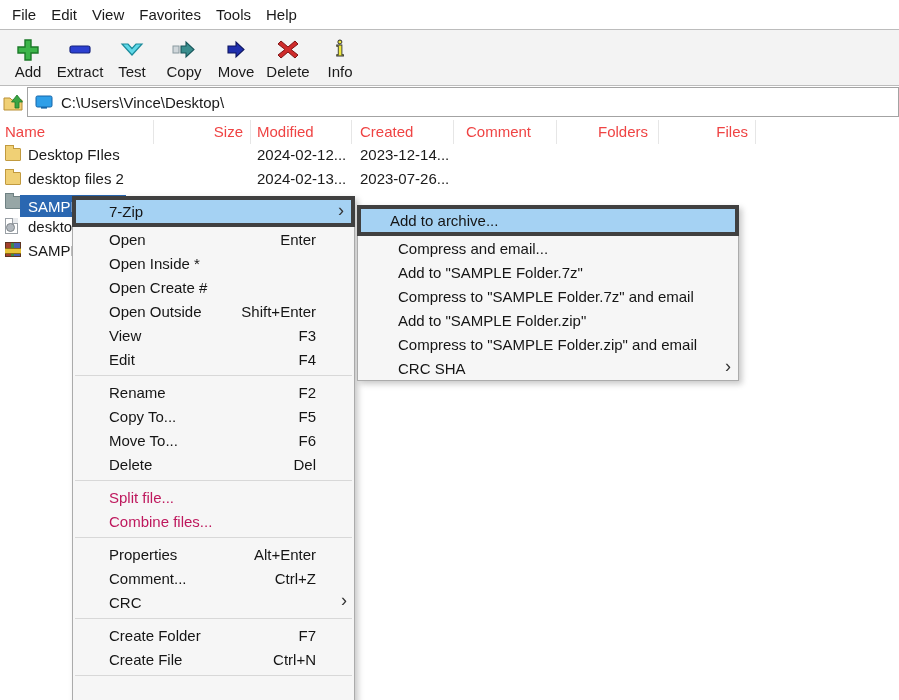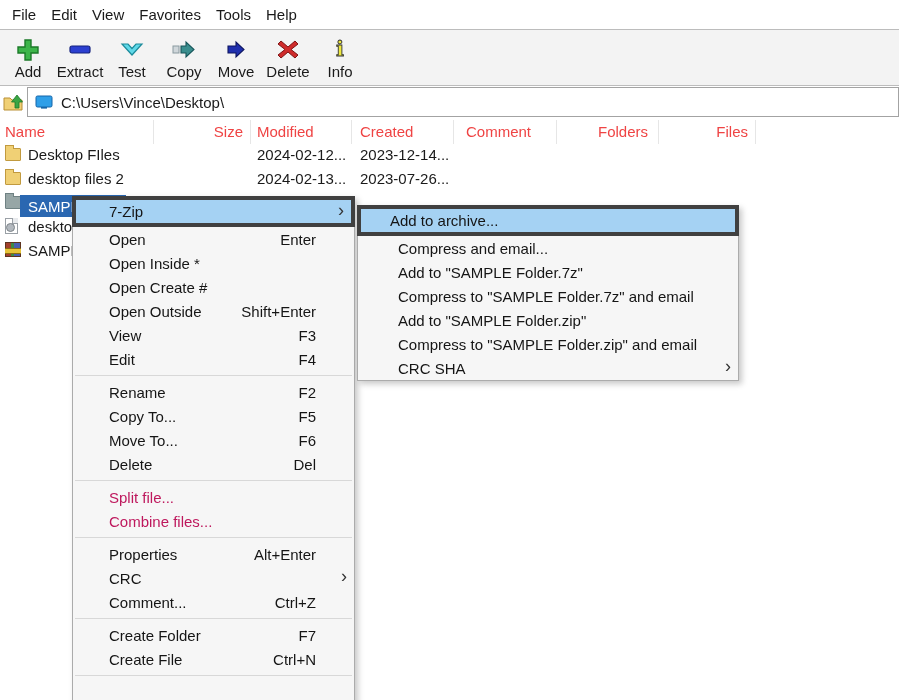--- a/index.html
+++ b/index.html
@@ -312,30 +312,30 @@
     <div class="menu-item separator">
       
       
       
     </div>
     <div class="menu-item">
       <span class="mi-label">Properties</span>
       <span class="mi-shortcut">Alt+Enter</span>
 
     </div>
+    <div class="menu-item">
+      <span class="mi-label">Comment...</span>
+      <span class="mi-shortcut">Ctrl+Z</span>
+
+    </div>
     <div class="menu-item has-arrow">
       <span class="mi-label">CRC</span>
       <span class="mi-shortcut"></span>
       <span class="mi-arrow"></span>
     </div>
-    <div class="menu-item">
-      <span class="mi-label">Comment...</span>
-      <span class="mi-shortcut">Ctrl+Z</span>
-
-    </div>
     <div class="menu-item separator">
       
       
       
     </div>
     <div class="menu-item">
       <span class="mi-label">Create Folder</span>
       <span class="mi-shortcut">F7</span>
 
     </div>

